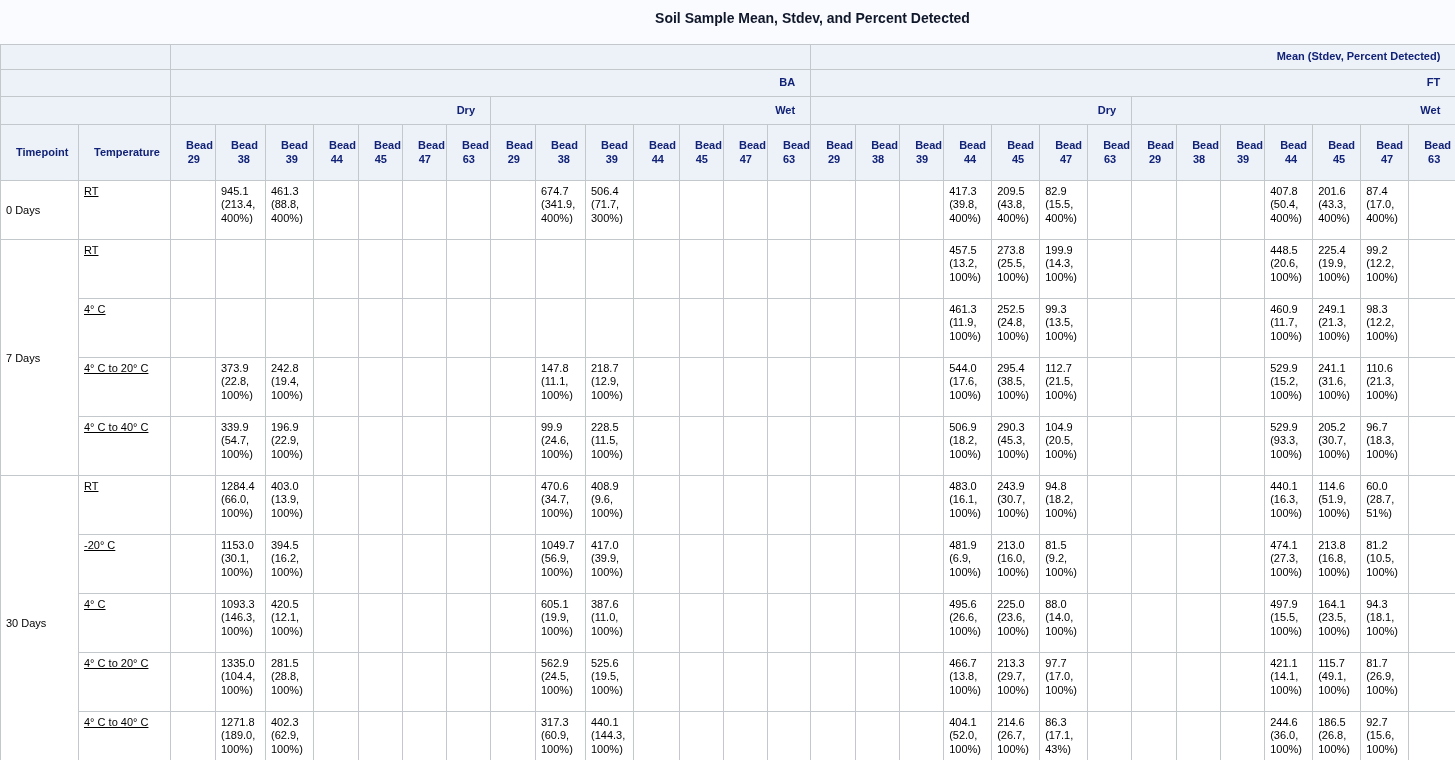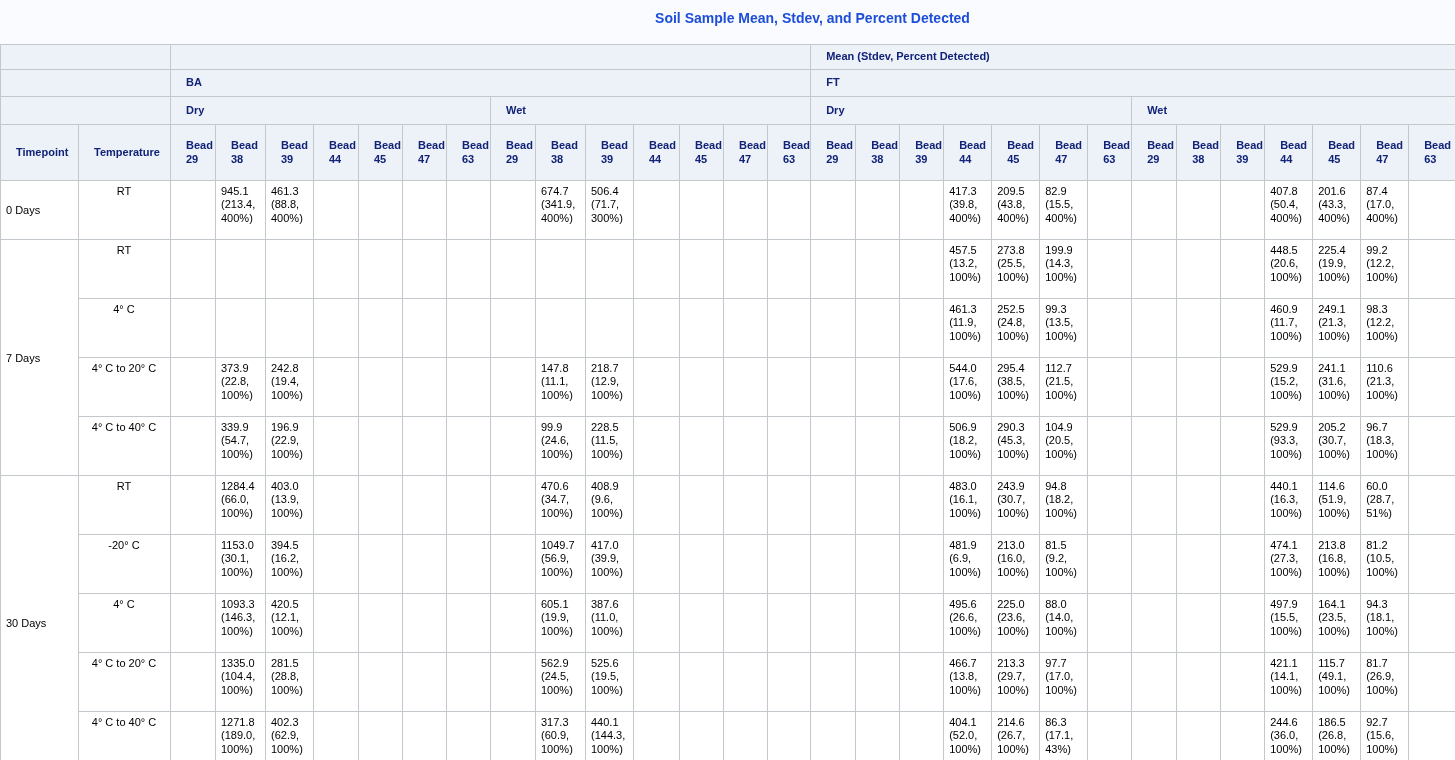--- a/index.html
+++ b/index.html
@@ -6,21 +6,21 @@
     margin: 0;
     padding: 0;
     background: #FAFBFE;
     font-family: "Liberation Sans", sans-serif;
   }
   body { width: 1455px; height: 760px; overflow: hidden; }
 
   .title {
     margin-left: 170px;            
     text-align: center;
-    color: #1d4ed8;
+    color: #0f172a;
     font-weight: bold;
     font-size: 14px;
     padding: 10px 0 18px 0;
   }
 
   table.report {
     border-collapse: collapse;
     table-layout: fixed;
     width: 1455px;
     background: #FFFFFF;
@@ -29,39 +29,39 @@
     border: 1px solid #C3C8CD;
     font-size: 11px;
     line-height: 1.22;
     overflow: hidden;
     box-sizing: border-box;
   }
   thead th {
     background: #EDF2F9;
     color: #112277;
     font-weight: bold;
-    text-align: left;
+    text-align: right;
     vertical-align: middle;
     padding: 2px 15px;
   }
   tr.hr1 { height: 25px; }
   tr.hr2 { height: 27px; }
   tr.hr3 { height: 28px; }
   tr.hr4 { height: 56px; }
 
   tbody tr { height: 59px; }
   tbody td {
     color: #000000;
     vertical-align: top;
     text-align: left;
     padding: 4px 4px 2px 5px;
     background: #FFFFFF;
   }
   td.tp   { vertical-align: middle; padding-left: 5px; margin-top: 9px; }
-  td.temp { text-align: center; padding-right: 6px; }
+  td.temp { text-align: left; padding-right: 6px; text-decoration: underline; }
   td.val  { }
 </style>
 </head>
 <body>
 
 <div class="page">
   <div class="title">Soil Sample Mean, Stdev, and Percent Detected</div>
 
   <table class="report">
     <colgroup>

